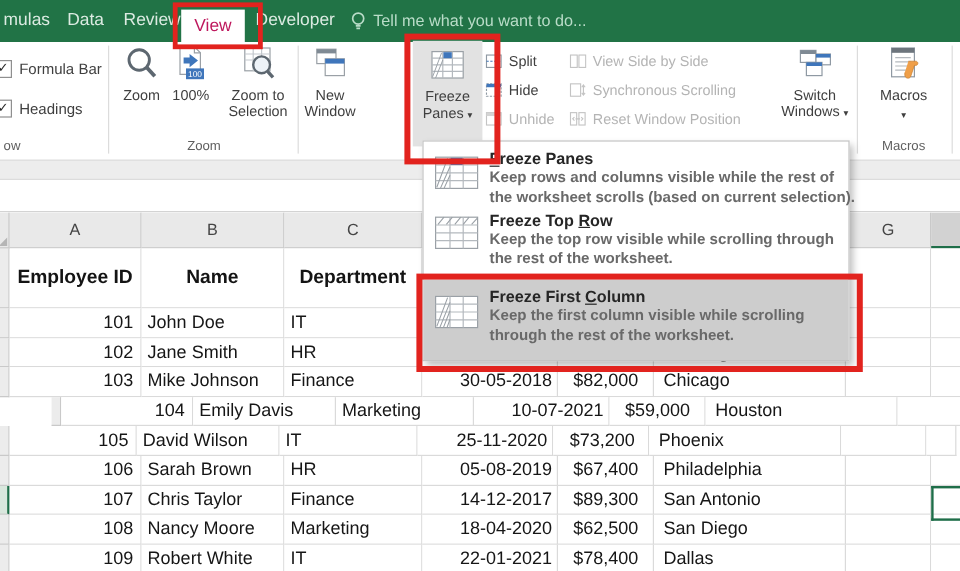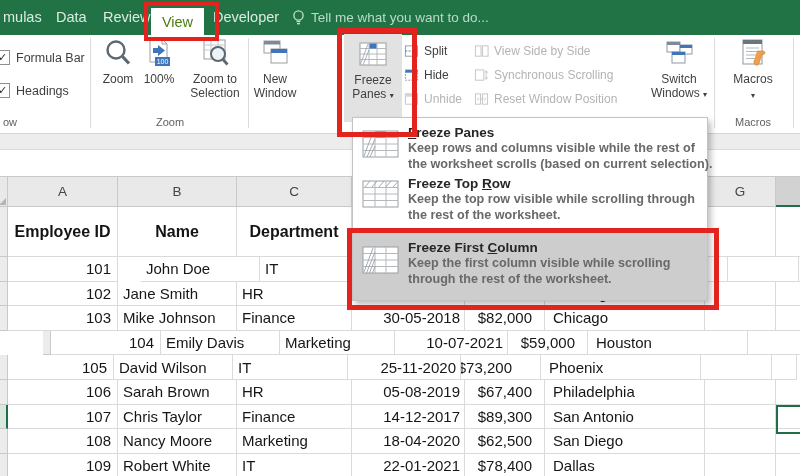--- a/index.html
+++ b/index.html
@@ -3,21 +3,21 @@
 <meta charset="utf-8">
 <style>
   html,body{margin:0;padding:0;background:#fff;}
   .screen{position:relative;width:800px;height:476px;overflow:hidden;background:#fff;
           font-family:"Liberation Sans",sans-serif;-webkit-font-smoothing:antialiased;}
   .abs{position:absolute;}
   
   .tabbar{left:0;top:0;width:800px;height:35px;background:#217346;}
   .tab{position:absolute;top:9px;font-size:14.5px;color:#dcebe2;cursor:default;white-space:nowrap;}
   .viewtab{position:absolute;left:151px;top:8px;width:53px;height:27px;background:#fff;
-           display:flex;align-items:center;justify-content:center;font-size:14.5px;color:#4d7c0f;}
+           display:flex;align-items:center;justify-content:center;font-size:14.5px;color:#be185d;}
   .tellme{position:absolute;top:10px;font-size:13.5px;color:#b9dcc8;white-space:nowrap;}
   
   .ribbon{left:0;top:35px;width:800px;height:98px;background:#fff;border-bottom:1px solid #d5d5d5;}
   .sep{position:absolute;top:38px;height:90px;width:1px;background:#dcdcdc;}
   .bigbtn{position:absolute;top:36px;display:flex;flex-direction:column;align-items:center;
           font-size:12px;line-height:14px;color:#3f3f3f;text-align:center;}
   .bigbtn svg{width:32px;height:32px;margin:1px 0 3px;flex:none;}
   .freezebtn{top:34px;height:88px;background:#e2e2e2;}
   .caret{font-size:8px;color:#3f3f3f;}
   .smallrow{position:absolute;display:flex;align-items:center;gap:5px;font-size:12px;color:#3f3f3f;height:18px;white-space:nowrap;}
@@ -233,21 +233,21 @@
         <div class="cell c1" style="width: 115px;">Department</div>
         <div class="cell c1" style="width: 113px;"></div>
         <div class="cell c1" style="width: 80px;"></div>
         <div class="cell c1" style="width: 160px;"></div>
         <div class="cell c1" style="width: 71px;"></div>
         <div class="cell c1" style="width: 25px;"></div>
       </div>
       <div class="srow" style="height: 24.6px;">
         <div class="cell rh" style="width: 8px;"></div>
         <div class="cell cd al-r" style="width: 110px; padding-right: 6px;">101</div>
-        <div class="cell cd al-l" style="width: 119px; padding-left: 5px; margin-left: 23px;">John Doe</div>
+        <div class="cell cd al-l" style="width: 119px; padding-left: 5px;">John Doe</div>
         <div class="cell cd al-l" style="width: 115px; padding-left: 5px;">IT</div>
         <div class="cell cd al-r" style="width: 113px; padding-right: 4px;"></div>
         <div class="cell cd al-r" style="width: 80px; padding-right: 12px;"></div>
         <div class="cell cd al-l" style="width: 160px; padding-left: 8px;"></div>
         <div class="cell cd" style="width: 71px;"></div>
         <div class="cell cd" style="width: 25px;"></div>
       </div>
       <div class="srow" style="height: 24.6px;">
         <div class="cell rh" style="width: 8px;"></div>
         <div class="cell cd al-r" style="width: 110px; padding-right: 6px;">102</div>
@@ -280,21 +280,21 @@
         <div class="cell cd al-l" style="width: 160px; padding-left: 8px;">Houston</div>
         <div class="cell cd" style="width: 71px;"></div>
         <div class="cell cd" style="width: 25px;"></div>
       </div>
       <div class="srow" style="height: 24.6px;">
         <div class="cell rh" style="width: 8px;"></div>
         <div class="cell cd al-r" style="width: 106px; padding-right: 6px;">105</div>
         <div class="cell cd al-l" style="width: 119px; padding-left: 5px;">David Wilson</div>
         <div class="cell cd al-l" style="width: 115px; padding-left: 5px;">IT</div>
         <div class="cell cd al-r" style="width: 113px; padding-right: 4px;">25-11-2020</div>
-        <div class="cell cd al-r" style="width: 80px; padding-right: 28px;">$73,200</div>
+        <div class="cell cd al-r" style="width: 80px; padding-right: 11px;">$73,200</div>
         <div class="cell cd al-l" style="width: 160px; padding-left: 8px;">Phoenix</div>
         <div class="cell cd" style="width: 71px;"></div>
         <div class="cell cd" style="width: 25px;"></div>
       </div>
       <div class="srow" style="height: 24.6px;">
         <div class="cell rh" style="width: 8px;"></div>
         <div class="cell cd al-r" style="width: 110px; padding-right: 6px;">106</div>
         <div class="cell cd al-l" style="width: 119px; padding-left: 5px;">Sarah Brown</div>
         <div class="cell cd al-l" style="width: 115px; padding-left: 5px;">HR</div>
         <div class="cell cd al-r" style="width: 113px; padding-right: 4px;">05-08-2019</div>

